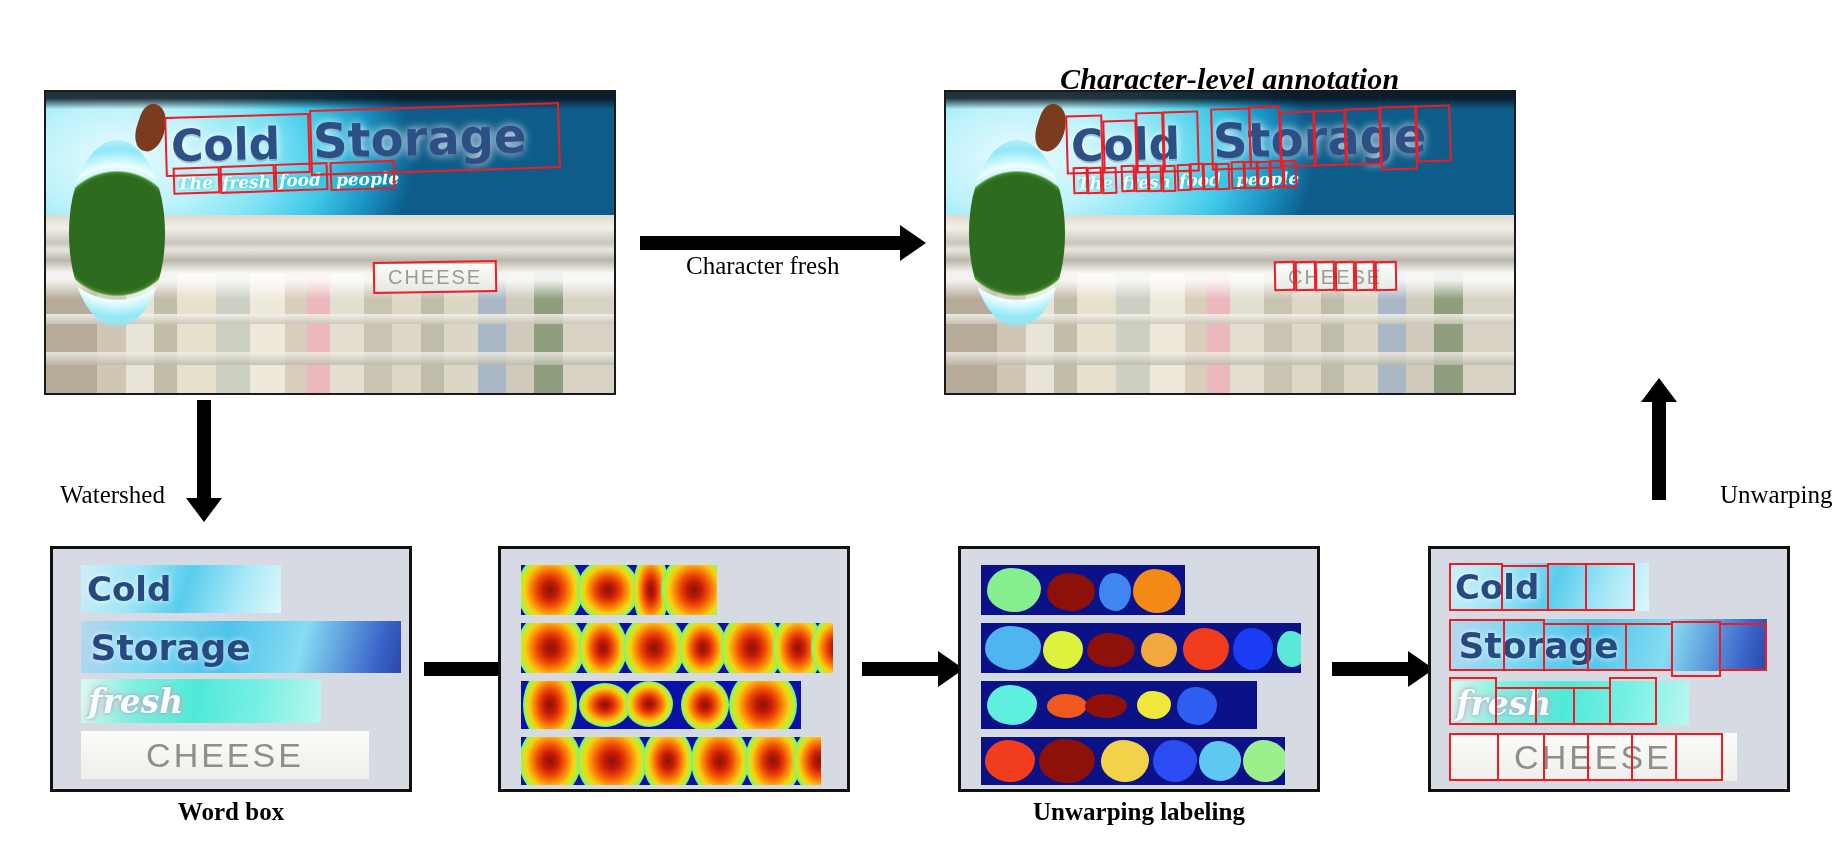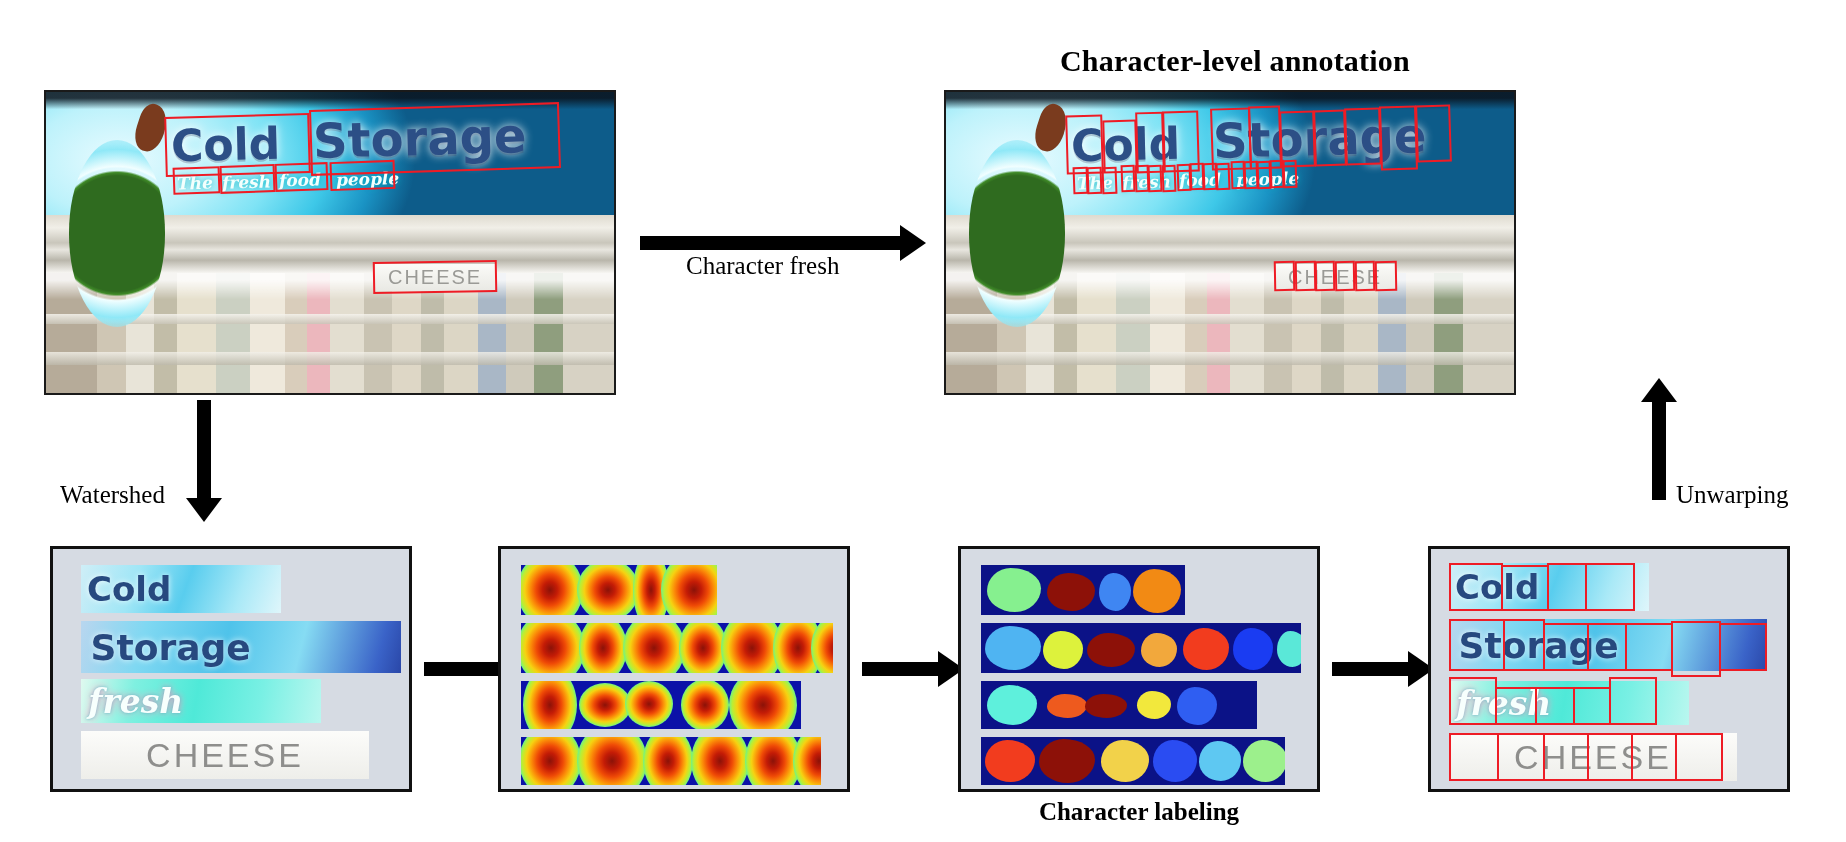--- a/index.html
+++ b/index.html
@@ -225,21 +225,21 @@
   }
 
   
   .cbox { position:absolute; border:2px solid #ee1c25; }
 </style>
 </head>
 <body>
 
 <div id="root">
 
-  <div class="title" style="left:1060px; top:44px;">Character-level annotation</div>
+  <div class="title" style="left:1060px; top:62px;font-style:italic;">Character-level annotation</div>
 
   <div class="photo" style="left:44px; top:90px; width:572px; height:305px;">
     <div class="photo-inner">
       <div class="sf-sign"></div>
       <div class="sf-ceiling"></div>
       <div class="sf-store"></div>
       <div class="logo-ring"></div>
       <div class="logo-stem"></div>
 
       <div class="sign-text" style="left:22%; top:9%; font-size:44px; transform:rotate(-1.4deg);">Cold</div>
@@ -325,36 +325,37 @@
   <div class="steplabel" style="left:686px; top:252px;">Character fresh</div>
 
   <div class="arrow-v" style="left:197px; top:400px; height:100px;">
     <div class="head-down"></div>
   </div>
   <div class="steplabel" style="left:60px; top:481px;">Watershed</div>
 
   <div class="arrow-v" style="left:1652px; top:400px; height:100px;">
     <div class="head-up"></div>
   </div>
-  <div class="steplabel" style="left:1676px; top:481px;">Unwarping</div>
+  <div class="steplabel" style="left:1720px; top:481px;">Unwarping</div>
 
   <div class="panel" style="left:50px; top:546px; width:362px; height:246px;">
     <div class="strip w-cold" style="left:28px; top:16px; width:200px; height:48px;">
       <div class="crop-word" style="font-size:34px;">Cold</div>
     </div>
     <div class="strip w-storage" style="left:28px; top:72px; width:320px; height:52px;">
       <div class="crop-word" style="font-size:36px;">Storage</div>
     </div>
     <div class="strip w-fresh" style="left:28px; top:130px; width:240px; height:44px;">
       <div class="crop-word fresh" style="font-size:33px;">fresh</div>
     </div>
     <div class="strip w-cheese" style="left:28px; top:182px; width:288px; height:48px;">
       <div class="crop-word cheese" style="font-size:34px;">CHEESE</div>
     </div>
   </div>
+  <div class="caption" style="left:50px; top:798px; width:362px;">Word box</div>
 
   <div class="arrow-h" style="left:424px; top:662px; width:78px;">
     <div class="head"></div>
   </div>
 
   <div class="panel" style="left:498px; top:546px; width:352px; height:246px;">
 
     <div class="heat" style="left:20px; top:16px; width:196px; height:50px;">
       <div class="blob" style="left:-4px;  top:-12px; width:66px; height:74px;"></div>
       <div class="blob" style="left:56px;  top:-6px;  width:62px; height:62px;"></div>
@@ -423,21 +424,21 @@
 
     <div class="ws" style="left:20px; top:188px; width:304px; height:48px;">
       <div class="seg" style="left:4px;  top:3px;  width:50px; height:42px; background:#f23c1e;"></div>
       <div class="seg" style="left:58px; top:2px;  width:56px; height:44px; background:#8d1108;"></div>
       <div class="seg" style="left:120px;top:3px;  width:48px; height:42px; background:#f2d24a;"></div>
       <div class="seg" style="left:172px;top:3px;  width:44px; height:42px; background:#2a4cf2;"></div>
       <div class="seg" style="left:218px;top:4px;  width:42px; height:40px; background:#5ec8f2;"></div>
       <div class="seg" style="left:262px;top:3px;  width:44px; height:42px; background:#9cf08c;"></div>
     </div>
   </div>
-  <div class="caption" style="left:938px; top:798px; width:402px;">Character labeling</div>
+  <div class="caption" style="left:938px; top:798px; width:402px;">Unwarping labeling</div>
 
   <div class="arrow-h" style="left:1332px; top:662px; width:78px;">
     <div class="head"></div>
   </div>
 
   <div class="panel" style="left:1428px; top:546px; width:362px; height:246px;">
 
     <div class="strip w-cold" style="left:18px; top:14px; width:200px; height:48px;">
       <div class="crop-word" style="font-size:34px;">Cold</div>
     </div>

